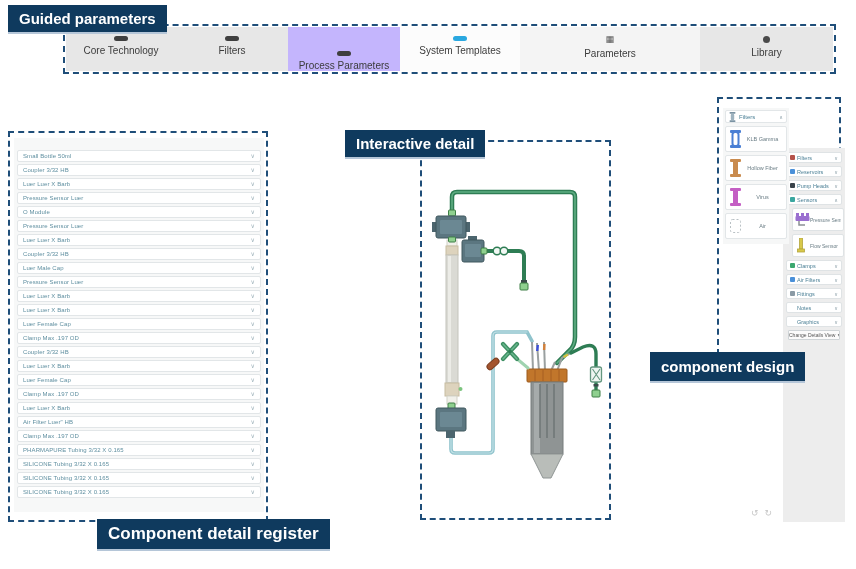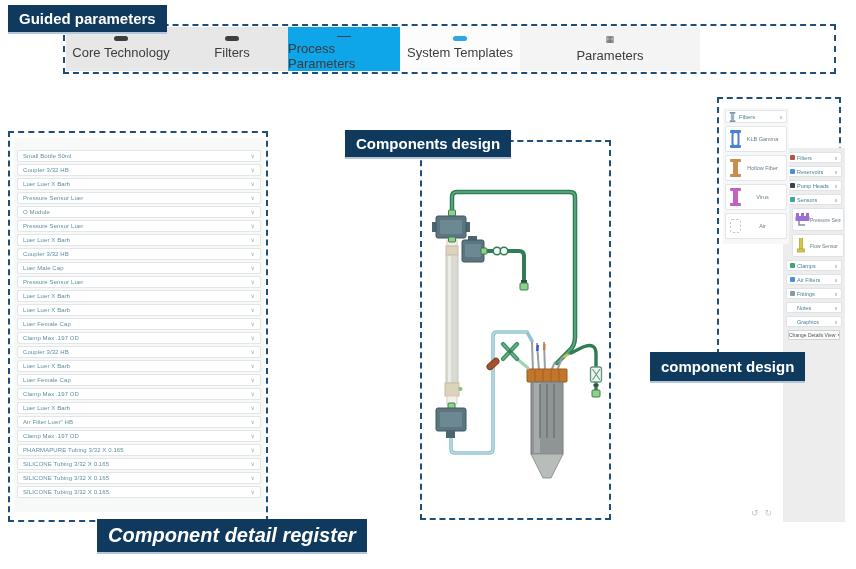--- a/index.html
+++ b/index.html
@@ -11,21 +11,21 @@
   .ovl-label { position:absolute; background:var(--navy,#0f3a5e); color:#fff; font-weight:bold;
     font-size:15px; padding:5px 11px; border-bottom:2px solid #b5c6d8; z-index:10; white-space:nowrap; }
 
   
   .dashed { position:absolute; border:2px dashed var(--dash,#1f4e79); z-index:1; }
 
   
   #tabbar-dash { left:63px; top:24px; width:773px; height:50px; }
   #tabs { position:absolute; left:66px; top:27px; width:767px; height:44px; display:flex; z-index:2; }
   .tab { display:flex; flex-direction:column; align-items:center; padding-top:6px; }
-  .tab-label { font-size:13px; color:#3c3c3c; margin-top:4px; }
+  .tab-label { font-size:10px; color:#3c3c3c; margin-top:4px; }
   .pill { width:14px; height:5px; border-radius:2.5px; background:#3f3f3f; margin-top:3px; }
   .pill.active { background:#2aa8e0; }
   .glyph-ico { font-size:9px; line-height:10px; color:#555; margin-top:1px; }
   .circle-ico { width:7px; height:7px; border-radius:50%; background:#4a4a4a; margin-top:3px; }
 
   
   #register-dash { left:8px; top:131px; width:260px; height:391px; }
   #register-bg { position:absolute; left:14px; top:138px; width:250px; height:374px; background:#f7f8f8; z-index:2; }
   #register-rows { position:absolute; left:17px; top:150px; width:244px; z-index:3; }
   .reg-row { height:12px; margin-bottom:2px; background:#fff; border:1px solid #e2e6e8; border-radius:2px;
@@ -57,61 +57,65 @@
   .snsr-card { width:52px; height:23px; margin:0 4px 3px 9px; background:#fff; border:1px solid #dfe3e5;
     border-radius:2px; display:flex; align-items:center; padding:0 2px; }
   .snsr-label { font-size:5px; color:#6a7d85; flex:1; text-align:center; white-space:nowrap; overflow:hidden; }
   #change-view { display:block; width:52px; margin:1px auto 0 auto; height:10px; background:#fbfbfb;
     border:1px solid #cfd4d7; border-radius:1px; font-size:5px; color:#555; text-align:center; line-height:8px;
     font-family:"Liberation Sans",sans-serif; white-space:nowrap; overflow:hidden; }
   #canvas-tools { position:absolute; left:751px; top:508px; z-index:3; color:#c6c6c6; font-size:9px; }
   #canvas-tools span { margin-right:6px; }
 
   #interactive-label { left:345px; top:130px; }
-  #register-label { left:97px; top:519px; font-size:20px;font-style:italic; }
+  #register-label { left:97px; top:519px; font-size:17px; }
   #guided-label { left:8px; top:5px; }
   #dragdrop-label { left:650px; top:352px; line-height:19px; }
 </style>
 </head>
 <body>
 
 <div id="screen">
 
   <div class="ovl-label" id="guided-label">Guided parameters</div>
-  <div class="ovl-label" id="interactive-label">Components design</div>
+  <div class="ovl-label" id="interactive-label">Interactive detail</div>
   <div class="ovl-label" id="register-label">Component detail register</div>
   <div class="ovl-label" id="dragdrop-label">
     <div>component design</div>
   </div>
 
   <div class="dashed" id="tabbar-dash"></div>
   <div class="dashed" id="register-dash"></div>
   <div class="dashed" id="canvas-dash"></div>
   <div class="dashed" id="library-dash"></div>
 
   <div id="tabs">
     <div class="tab" style="width:110px;background:#e7e7e7;">
       <span class="pill"></span>
       <span class="tab-label">Core Technology</span>
     </div>
     <div class="tab" style="width:112px;background:#e7e7e7;">
       <span class="pill"></span>
       <span class="tab-label">Filters</span>
     </div>
-    <div class="tab" style="width:112px;background:#0ea5e9;">
+    <div class="tab" style="width:112px;background:#c4b5fd;justify-content:flex-end;">
       <span class="pill"></span>
       <span class="tab-label">Process Parameters</span>
     </div>
     <div class="tab" style="width:120px;background:#fcfcfc;">
       <span class="pill active"></span>
       <span class="tab-label">System Templates</span>
     </div>
     <div class="tab" style="width:180px;background:#f4f4f4;">
       <span class="glyph-ico">▦</span>
       <span class="tab-label">Parameters</span>
+    </div>
+    <div class="tab" style="width:133px;background:#e7e7e7;">
+      <span class="circle-ico"></span>
+      <span class="tab-label">Library</span>
     </div>
   </div>
 
   <div id="register-bg"></div>
   <div id="register-rows">
 
       <div class="reg-row">
         <span class="reg-row-label">Small Bottle 50ml</span>
         <span class="chev">∨</span>
       </div>

